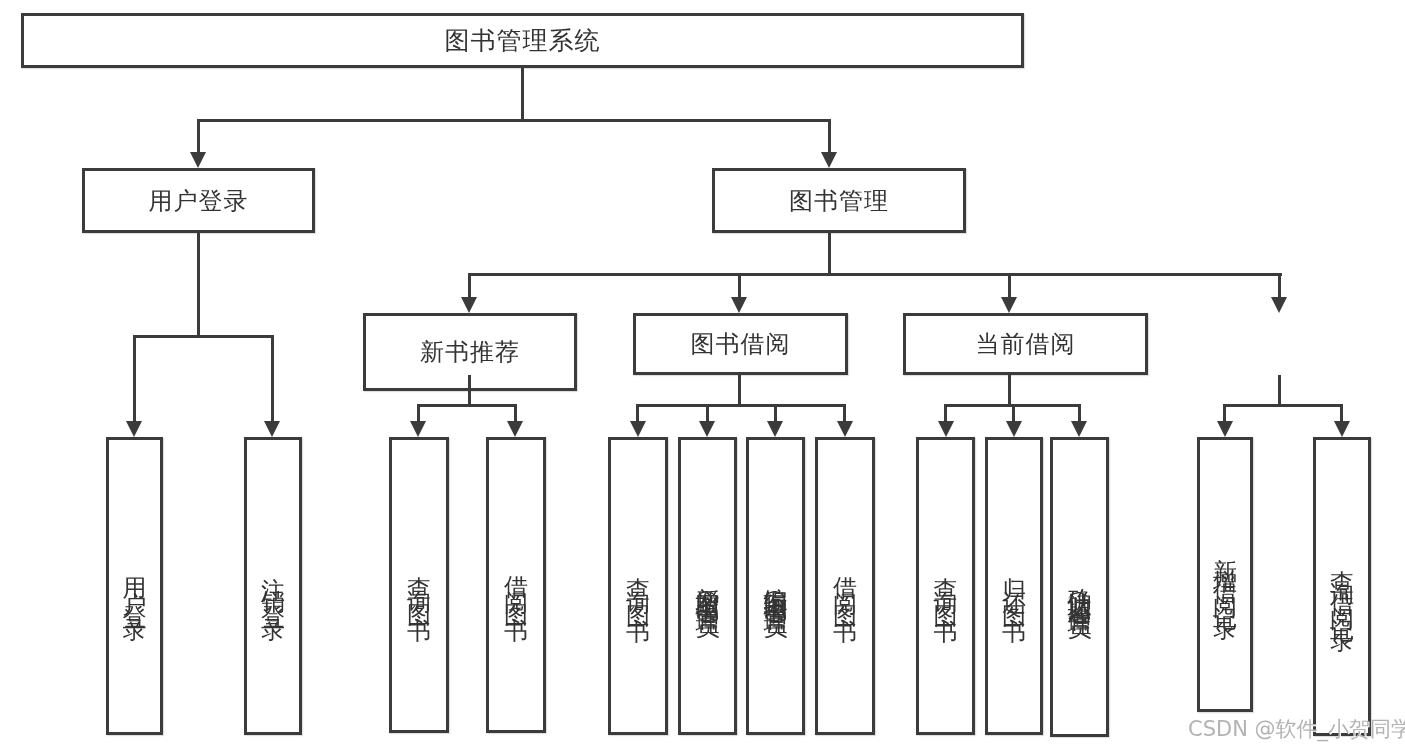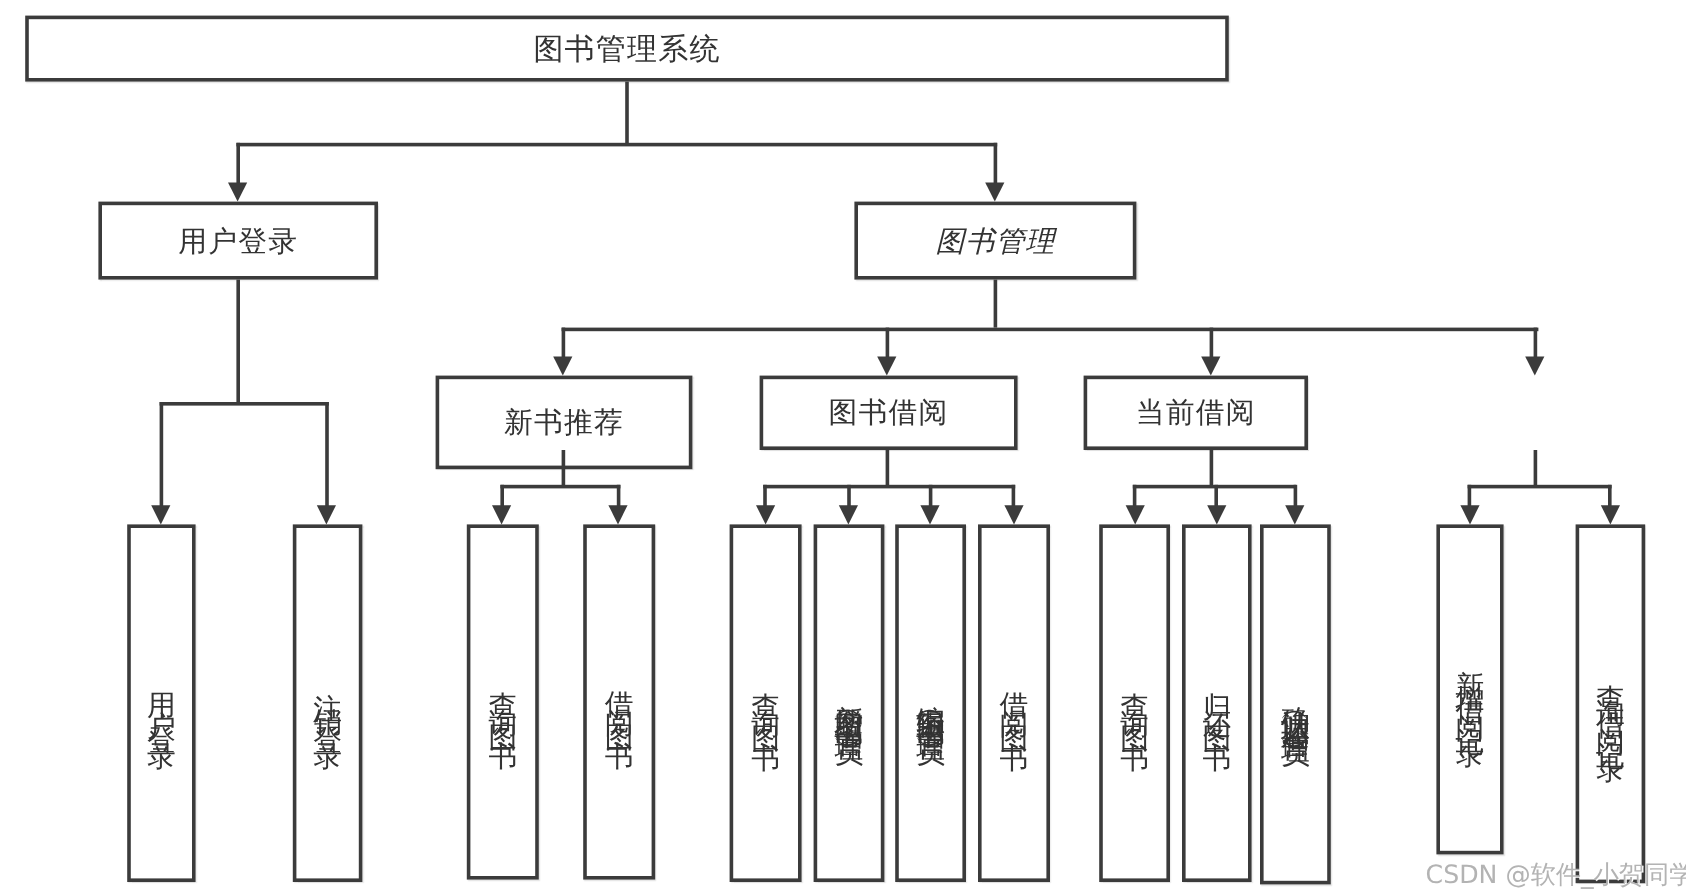--- a/index.html
+++ b/index.html
@@ -53,33 +53,33 @@
 <div id="canvas">
 
   <div class="node root" style="left:21px;top:13px;width:1003px;height:55px;">
     <span>图书管理系统</span>
   </div>
 
   <div class="node lvl" style="left:82px;top:168px;width:233px;height:65px;">
     <span>用户登录</span>
   </div>
 
-  <div class="node lvl" style="left:712px;top:168px;width:235px;height:65px;font-style:italic;">
+  <div class="node lvl" style="left:712px;top:168px;width:254px;height:65px;">
     <span>图书管理</span>
   </div>
 
   <div class="node lvl" style="left:363px;top:313px;width:214px;height:78px;">
     <span>新书推荐</span>
   </div>
 
   <div class="node lvl" style="left:633px;top:313px;width:215px;height:62px;">
     <span>图书借阅</span>
   </div>
 
-  <div class="node lvl" style="left:903px;top:313px;width:187px;height:62px;align-items:center;">
+  <div class="node lvl" style="left:903px;top:313px;width:245px;height:62px;align-items:center;">
     <span>当前借阅</span>
   </div>
 
 
   <div class="node" style="left:106px;top:437px;width:57px;height:298px;">
     <span class="leaf-label" style="letter-spacing: 14px;">用户登录</span>
   </div>
   <div class="node" style="left:244px;top:437px;width:58px;height:298px;">
     <span class="leaf-label" style="letter-spacing: 14px;">注销登录</span>
   </div>

